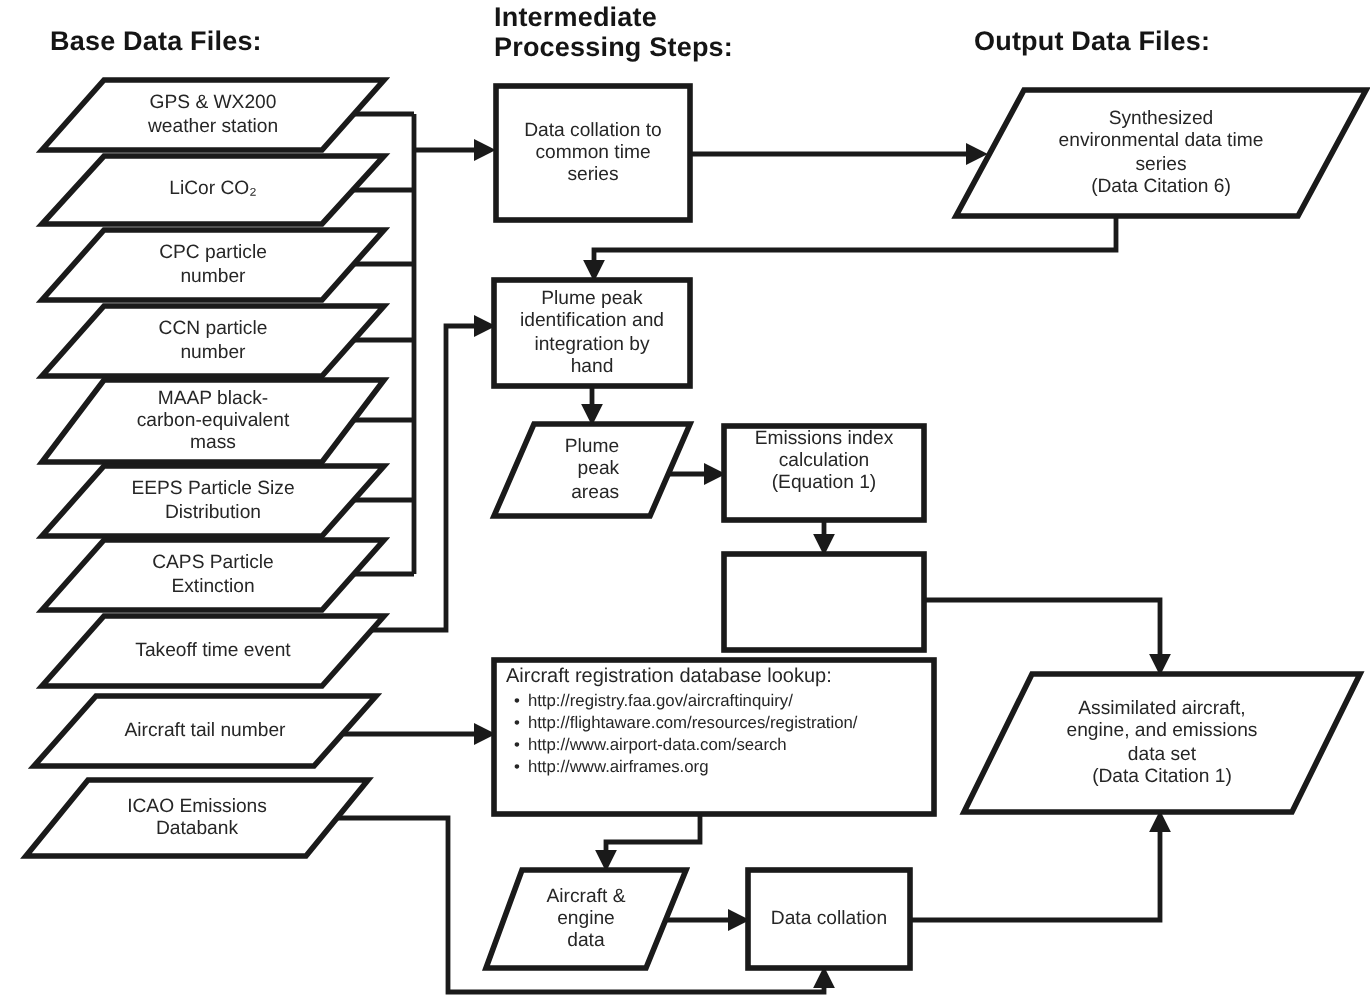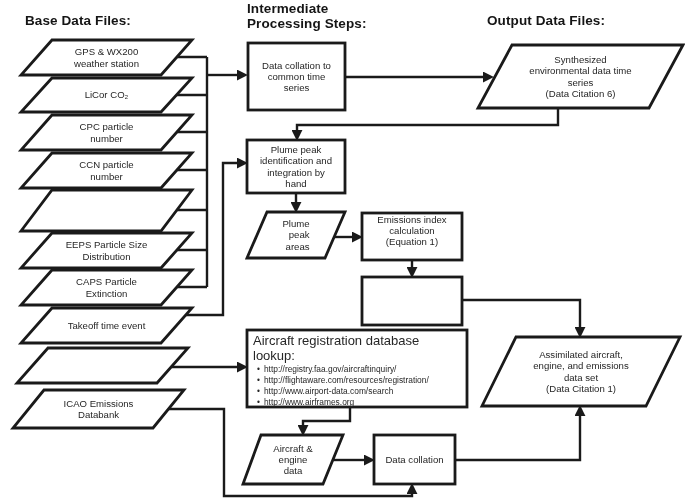--- a/index.html
+++ b/index.html
@@ -5,21 +5,21 @@
   html,body{margin:0;padding:0;background:#ffffff;}
   .stage{position:relative;width:685px;height:499px;background:#ffffff;
          font-family:"Liberation Sans",sans-serif;overflow:hidden;}
   .stage svg{position:absolute;left:0;top:0;}
   .hd{position:absolute;font-weight:bold;font-size:13.5px;line-height:1.12;
       color:#151515;white-space:pre-line;letter-spacing:.1px;}
   .lbl{position:absolute;display:flex;align-items:center;justify-content:center;
        text-align:center;white-space:pre-line;font-size:9.6px;line-height:1.18;
        color:#262626;pointer-events:none;}
   .lookup-content{position:absolute;left:253px;top:333px;width:210px;color:#262626;}
-  .lookup-title{font-size:13px;margin-bottom:1px;}
+  .lookup-title{font-size:10px;margin-bottom:1px;}
   .url-list{margin:0;padding:0;list-style:none;font-size:8.4px;line-height:1.3;}
   .url-list li{display:flex;}
   .url-list li::before{content:"\2022";margin:0 4px 0 4px;}
 </style>
 </head>
 <body>
 
 <div class="stage">
 
   <svg width="685" height="499" viewBox="0 0 685 499">
@@ -77,25 +77,29 @@
 Processing Steps:</div>
   <div class="hd" style="left:487px;top:13px;">Output Data Files:</div>
 
   <div class="lbl" style="left:21px;top:40px;width:171px;height:35px;">GPS &amp; WX200
 weather station</div>
   <div class="lbl" style="left:21px;top:78px;width:171px;height:34px;">LiCor CO₂</div>
   <div class="lbl" style="left:21px;top:115px;width:171px;height:35px;">CPC particle
 number</div>
   <div class="lbl" style="left:21px;top:153px;width:171px;height:35px;">CCN particle
 number</div>
+  <div class="lbl" style="left:21px;top:190px;width:171px;height:41px;">MAAP black-
+carbon-equivalent
+mass</div>
   <div class="lbl" style="left:21px;top:233px;width:171px;height:35px;">EEPS Particle Size
 Distribution</div>
   <div class="lbl" style="left:21px;top:270px;width:171px;height:35px;">CAPS Particle
 Extinction</div>
   <div class="lbl" style="left:21px;top:308px;width:171px;height:35px;">Takeoff time event</div>
+  <div class="lbl" style="left:17px;top:348px;width:171px;height:35px;">Aircraft tail number</div>
   <div class="lbl" style="left:13px;top:390px;width:171px;height:38px;">ICAO Emissions
 Databank</div>
 
   <div class="lbl" style="left:248px;top:43px;width:97px;height:67px;">Data collation to
 common time
 series</div>
   <div class="lbl" style="left:247px;top:140px;width:98px;height:53px;">Plume peak
 identification and
 integration by
 hand</div>

